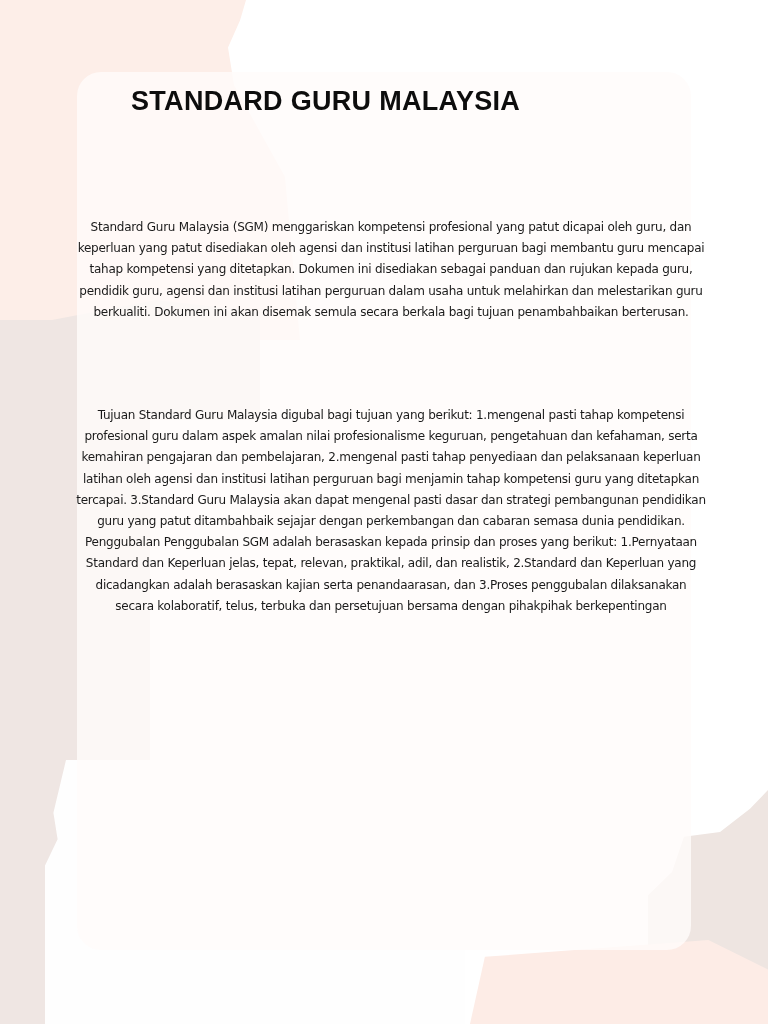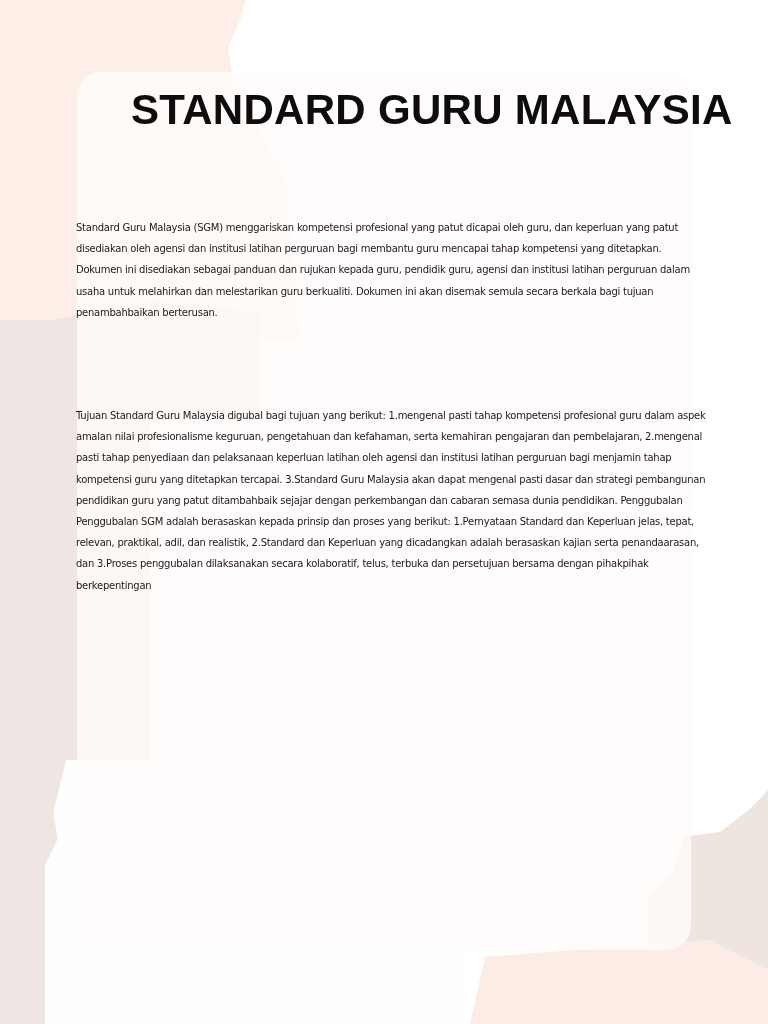--- a/index.html
+++ b/index.html
@@ -85,34 +85,34 @@
       background: rgba(255, 251, 250, 0.82);
     }
 
     .title {
       position: absolute;
       left: 131px;
       top: 86px;
       margin: 0;
       font-family: "Liberation Sans", sans-serif;
       font-weight: bold;
-      font-size: 42px;
+      font-size: 27px;
       letter-spacing: 0.3px;
       color: #0d0d0d;
       white-space: nowrap;
     }
 
     .body-text {
       position: absolute;
       left: 76px;
       width: 630px;
       margin: 0;
-      text-align: left;
+      text-align: center;
       font-family: "DejaVu Sans", sans-serif;
-      font-size: 10px;
+      font-size: 12px;
       line-height: 21.2px;
       color: #1a1a1a;
       letter-spacing: -0.25px;
     }
     .para-1 { top: 217px; }
     .para-2 { top: 405px; }
   </style>
 </head>
 <body>
 

